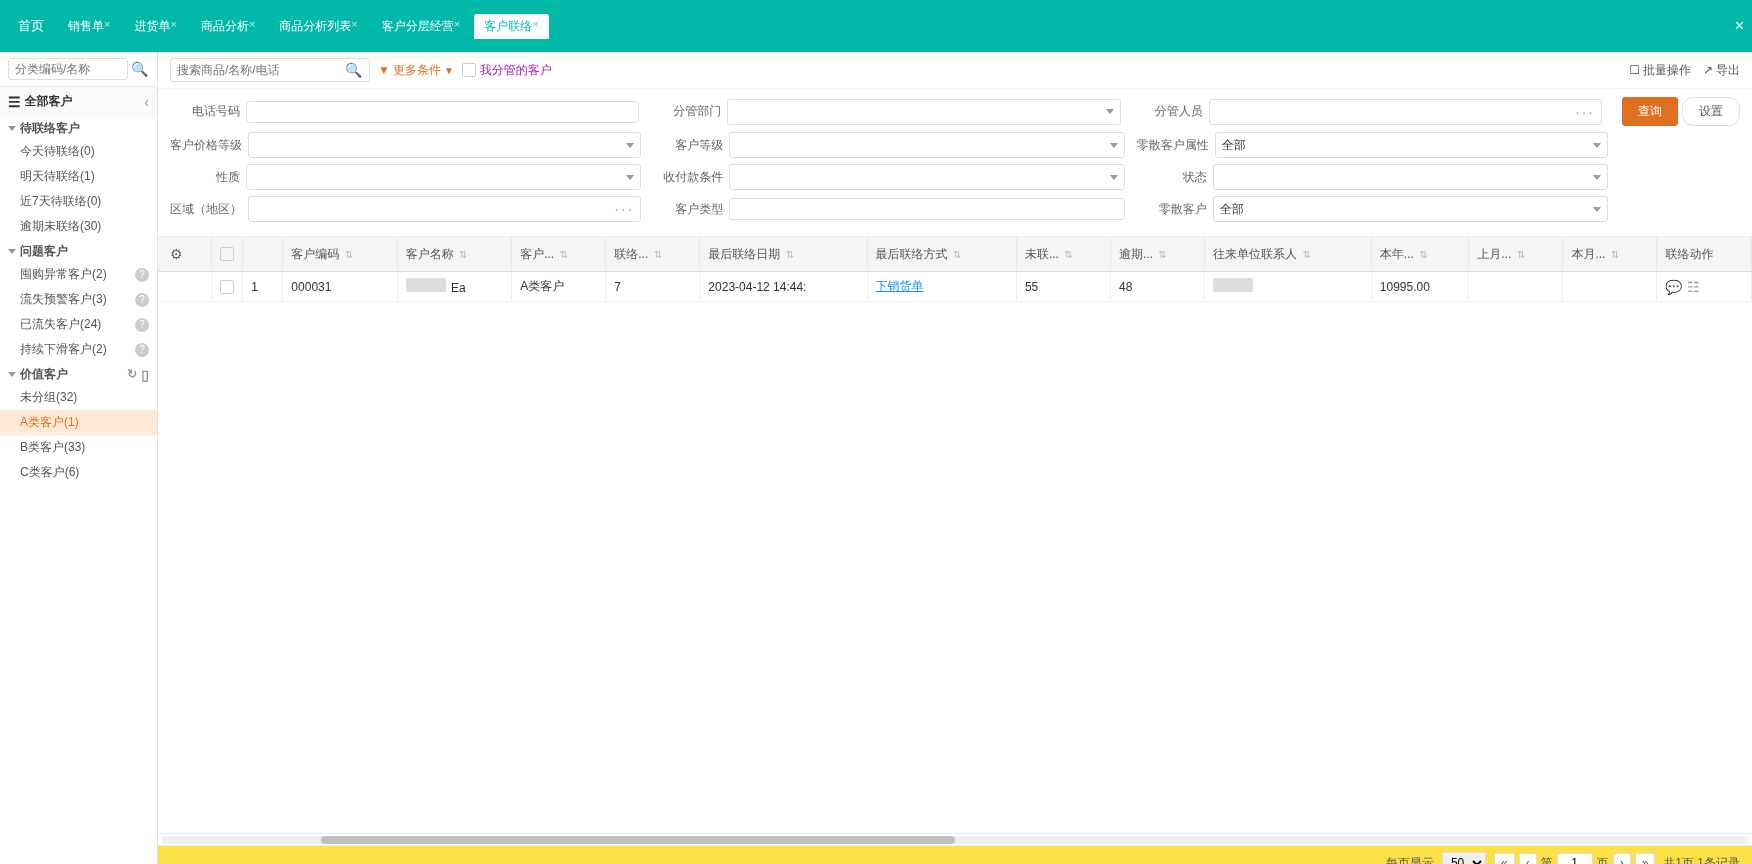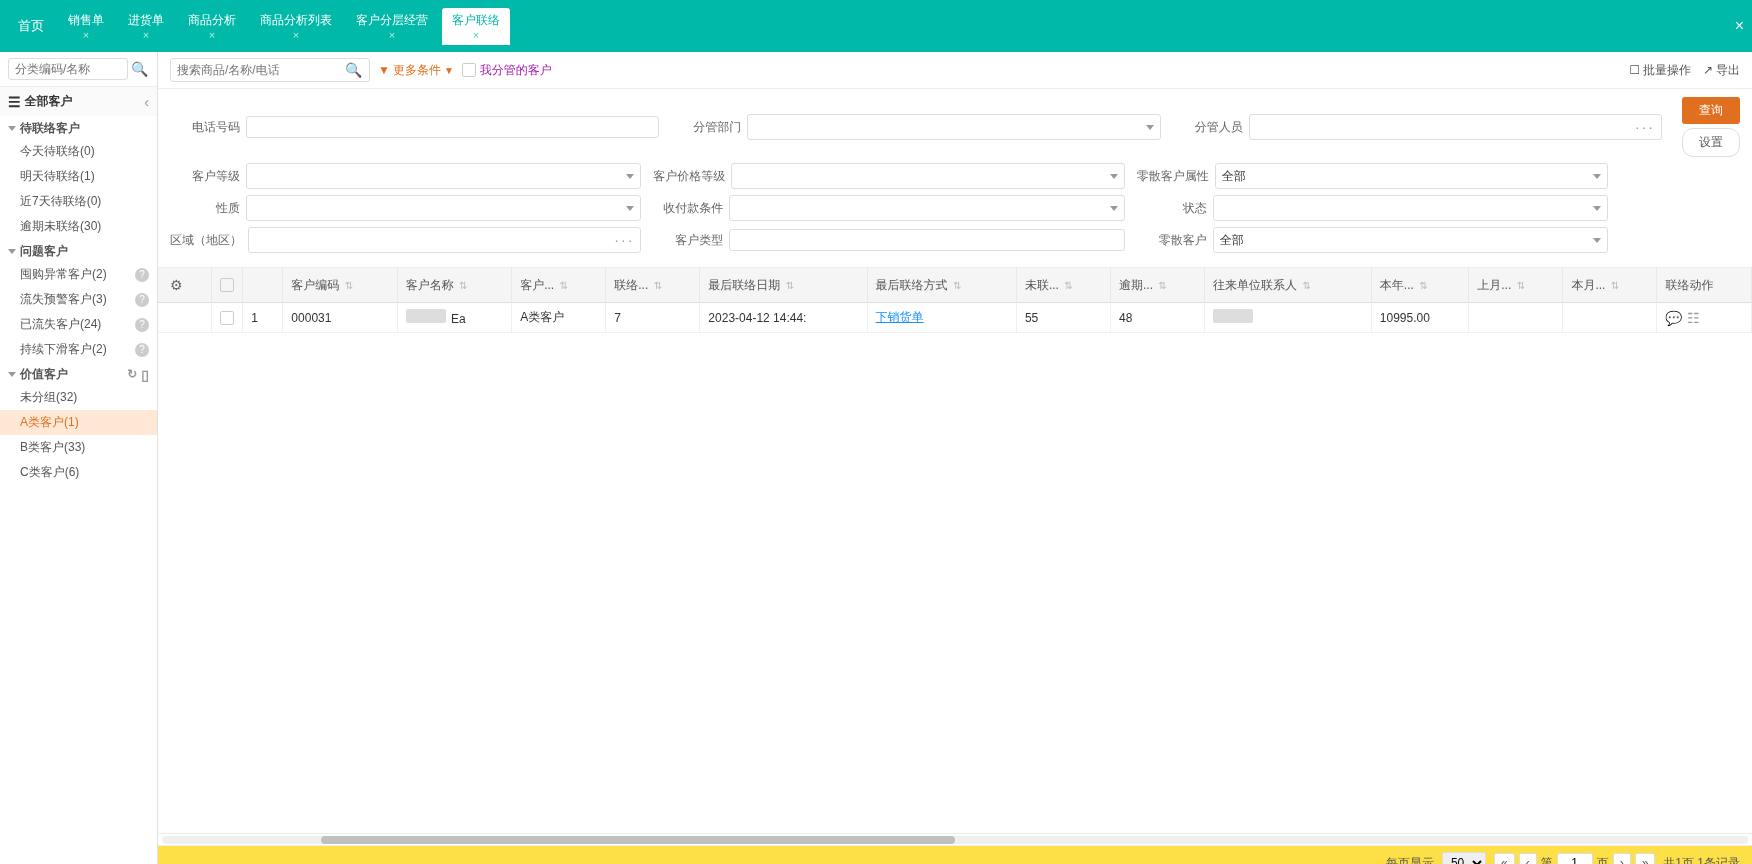--- a/index.html
+++ b/index.html
@@ -13,25 +13,24 @@
       align-items: center;
       padding: 0 8px;
       gap: 4px;
     }
     .nav-tab {
       color: #fff;
       padding: 4px 10px;
       cursor: pointer;
       font-size: 13px;
       display: flex;
-      align-items: center;
+      align-items: flex-start;
       gap: 0;
       border-radius: 3px 3px 0 0;
       white-space: nowrap;
-      flex-direction: column;
     }
     .nav-tab.active {
       background: #fff;
       color: #00b9a8;
     }
     .nav-tab .close-x {
       font-size: 11px;
       opacity: 0.7;
     }
     .nav-home {
@@ -237,21 +236,21 @@
       background: #fff;
       color: #555;
       border: 1px solid #ddd;
       border-radius: 11px;
       padding: 5px 16px;
       cursor: pointer;
       font-size: 12px;
     }
     .filter-actions {
       display: flex;
-      flex-direction: column;
+      flex-direction: row;
       gap: 4px;
       justify-content: flex-end;
       padding-left: 8px;
     }
 
     
     .table-wrap {
       flex: 1;
       background: #fff;
       overflow: auto;
@@ -531,28 +530,28 @@
           </div>
         </div>
         <div class="filter-actions">
           <button class="btn-query">查询</button>
           <button class="btn-settings">设置</button>
         </div>
       </div>
 
       <div class="filter-row">
         <div class="filter-item">
-          <span class="filter-label">客户等级</span>
+          <span class="filter-label">客户价格等级</span>
           <div class="filter-select">
             <span></span>
             <span class="arrow triangle-down"></span>
           </div>
         </div>
         <div class="filter-item">
-          <span class="filter-label">客户价格等级</span>
+          <span class="filter-label">客户等级</span>
           <div class="filter-select">
             <span></span>
             <span class="arrow triangle-down"></span>
           </div>
         </div>
         <div class="filter-item">
           <span class="filter-label">零散客户属性</span>
           <div class="filter-select">
             <span>全部</span>
             <span class="arrow triangle-down"></span>

